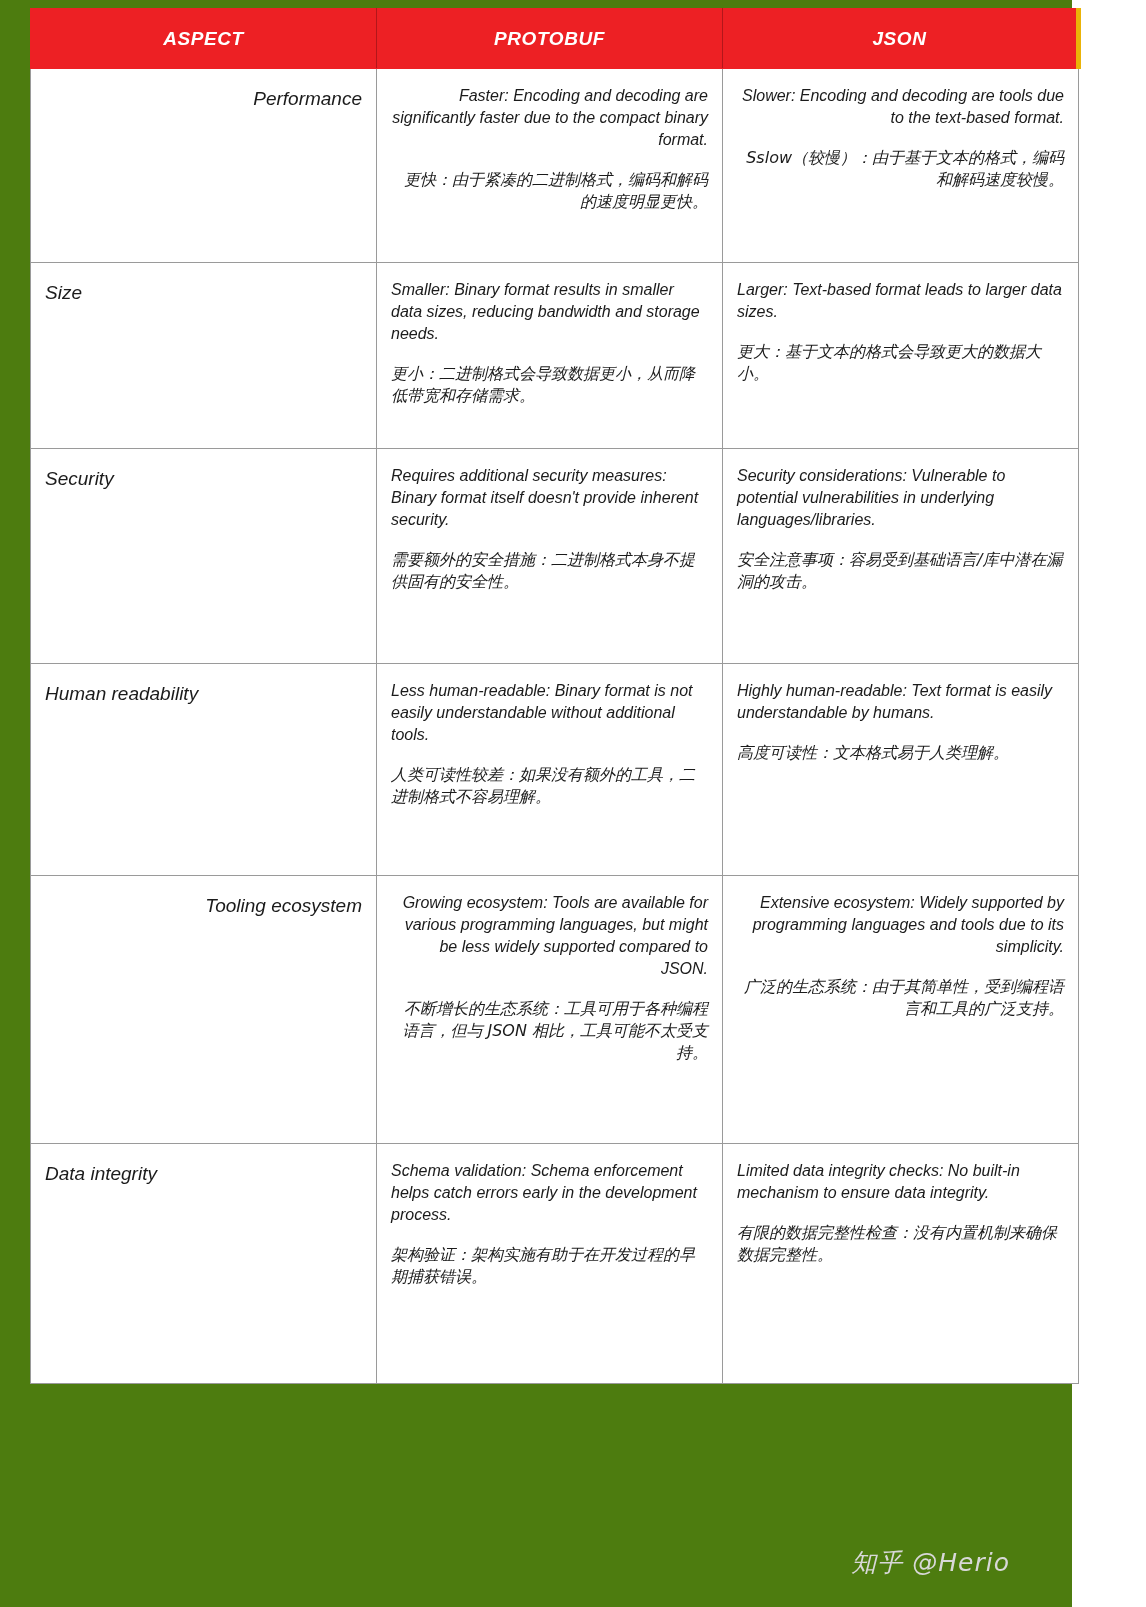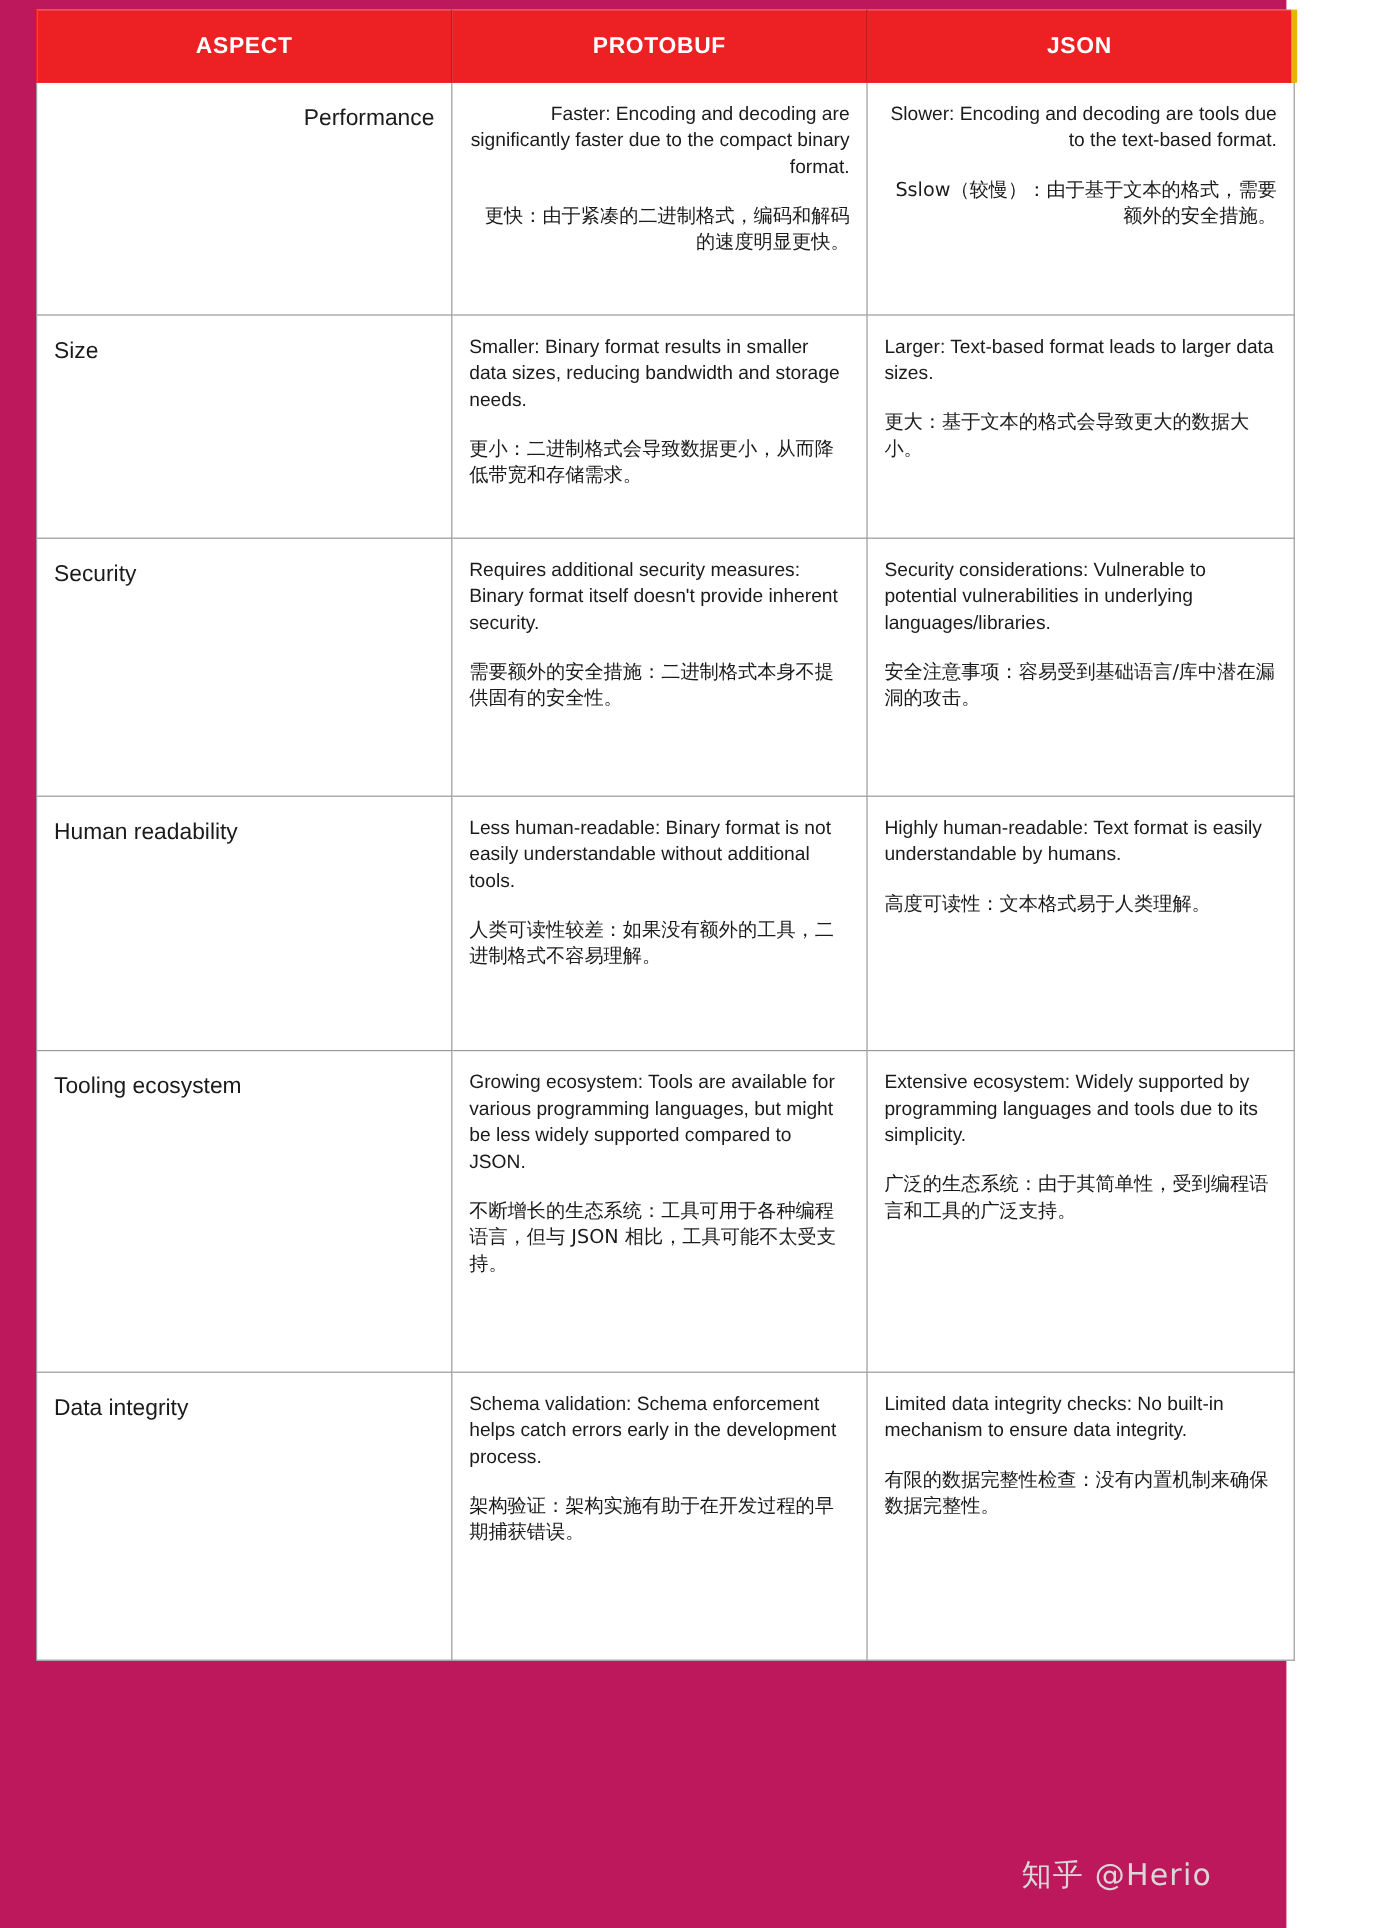--- a/index.html
+++ b/index.html
@@ -16,21 +16,22 @@
     position: relative;
     overflow: hidden;
   }
 
   .sheet {
     position: absolute;
     left: 0;
     top: 0;
     width: 1072px;
     height: 1607px;
-    background: #be185d;
+    background: #4d7c0f;
+    font-style: italic;
   }
 
   .table-wrap {
     position: absolute;
     left: 30px;
     top: 8px;
     width: 1048px;
   }
 
   table.cmp {
@@ -86,21 +87,21 @@
     white-space: pre-line;
     font-family: "DejaVu Sans", "Liberation Sans", sans-serif;
   }
 
   
   tr.r0 td { height: 194px; text-align: right; }
   tr.r1 td { height: 186px; }
   tr.r2 td { height: 215px; }
   tr.r3 td { height: 188px; }
   tr.r4 td { height: 212px; }
-  tr.r5 td { height: 268px; }
+  tr.r5 td { height: 268px; text-align: right; }
   tr.r6 td { height: 240px; }
 
   .watermark {
     position: absolute;
     right: 62px;
     bottom: 28px;
     font-size: 25px;
     color: #d8d8d8;
     font-family: "DejaVu Sans", "Liberation Sans", sans-serif;
     letter-spacing: 1px;
@@ -131,21 +132,21 @@
       <tbody>
 
         <tr class="r0">
           <td class="aspect-cell">Performance</td>
           <td>
             <p class="en-text">Faster: Encoding and decoding are significantly faster due to the compact binary format.</p>
             <p class="zh-text">更快：由于紧凑的二进制格式，编码和解码的速度明显更快。</p>
           </td>
           <td>
             <p class="en-text">Slower: Encoding and decoding are tools due to the text-based format.</p>
-            <p class="zh-text">Sslow（较慢）：由于基于文本的格式，需要额外的安全措施。</p>
+            <p class="zh-text">Sslow（较慢）：由于基于文本的格式，编码和解码速度较慢。</p>
           </td>
         </tr>
 
         <tr class="r1">
           <td class="aspect-cell">Size</td>
           <td>
             <p class="en-text">Smaller: Binary format results in smaller data sizes, reducing bandwidth and storage needs.</p>
             <p class="zh-text">更小：二进制格式会导致数据更小，从而降低带宽和存储需求。</p>
           </td>
           <td>

